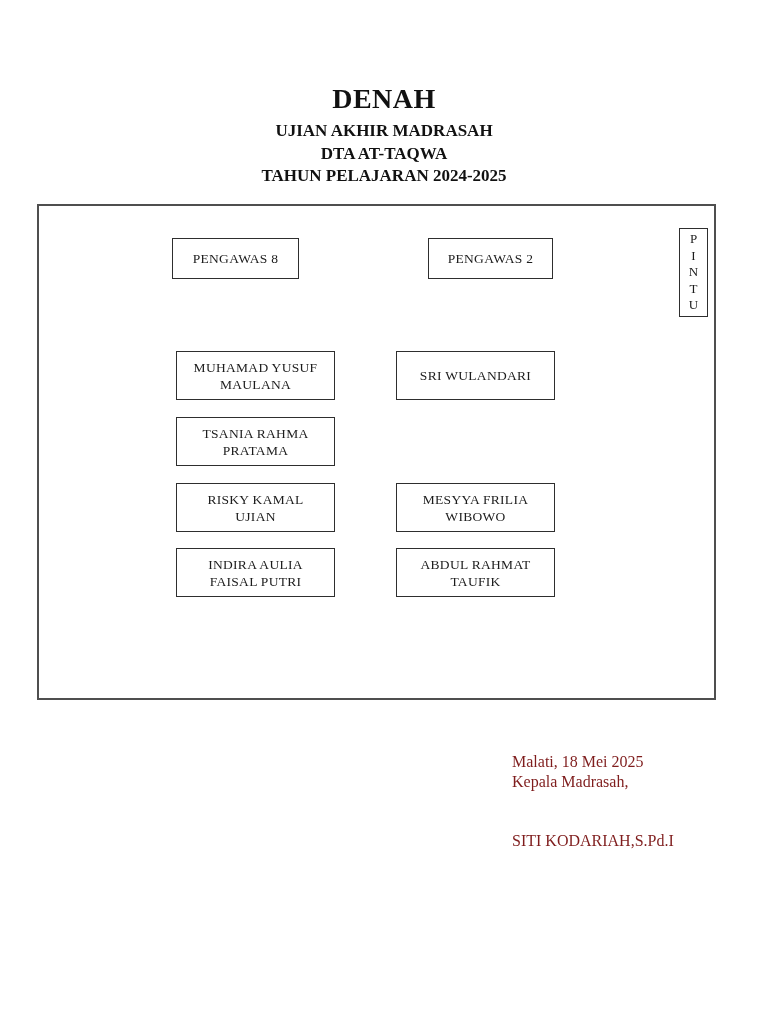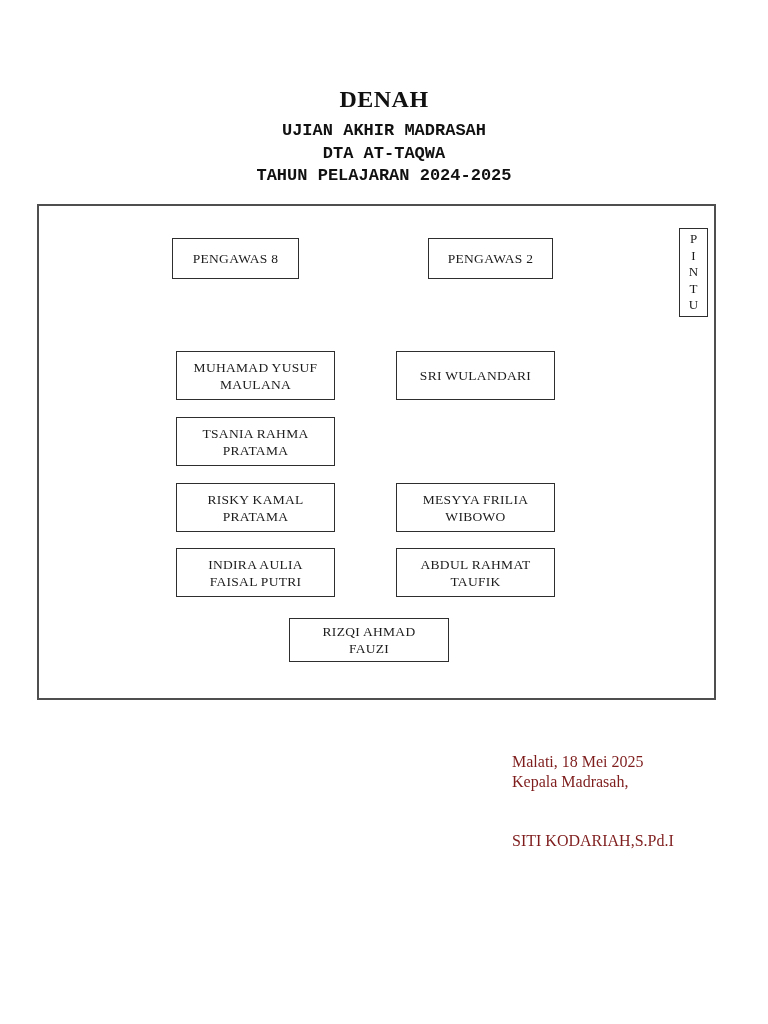--- a/index.html
+++ b/index.html
@@ -9,24 +9,24 @@
     font-family: "Liberation Serif", "DejaVu Serif", serif;
     color: #111111;
     position: relative;
     overflow: hidden;
   }
   .page { position: absolute; left: 0; top: 0; width: 768px; height: 1024px; background: #ffffff; }
 
   
   .titles { position: absolute; left: 0; top: 84px; width: 768px; text-align: center; }
   .title-main {
-    font-size: 24px; font-weight: bold; letter-spacing: 0.5px;
+    font-size: 28px; font-weight: bold; letter-spacing: 0.5px;
     margin: 0 0 6px 0; line-height: 30px;
   }
-  .title-sub { font-size: 17px; font-weight: bold; line-height: 22.5px; margin: 0; font-family: Liberation Mono, monospace; }
+  .title-sub { font-size: 17px; font-weight: bold; line-height: 22.5px; margin: 0; }
 
   
   .plan {
     position: absolute; left: 37px; top: 204px;
     width: 675px; height: 492px;
     border: 2px solid #4f4f4f;
     background: #ffffff;
   }
   .box {
     position: absolute;
@@ -87,31 +87,29 @@
 U</div>
 
     <div class="box seat col-left row-0">MUHAMAD YUSUF
 MAULANA</div>
     <div class="box seat col-right row-0">SRI WULANDARI</div>
 
     <div class="box seat col-left row-1">TSANIA RAHMA
 PRATAMA</div>
 
     <div class="box seat col-left row-2">RISKY KAMAL
-PRATAMA</div>
+UJIAN</div>
     <div class="box seat col-right row-2">MESYYA FRILIA
 WIBOWO</div>
 
     <div class="box seat col-left row-3">INDIRA AULIA
 FAISAL PUTRI</div>
     <div class="box seat col-right row-3">ABDUL RAHMAT
 TAUFIK</div>
 
-    <div class="box seat-center">RIZQI AHMAD
-FAUZI</div>
 
   </div>
 
   <div class="signature">
     <div>Malati, 18 Mei 2025</div>
     <div>Kepala Madrasah,</div>
     <div class="sig-name">SITI KODARIAH,S.Pd.I</div>
   </div>
 
 </div>

